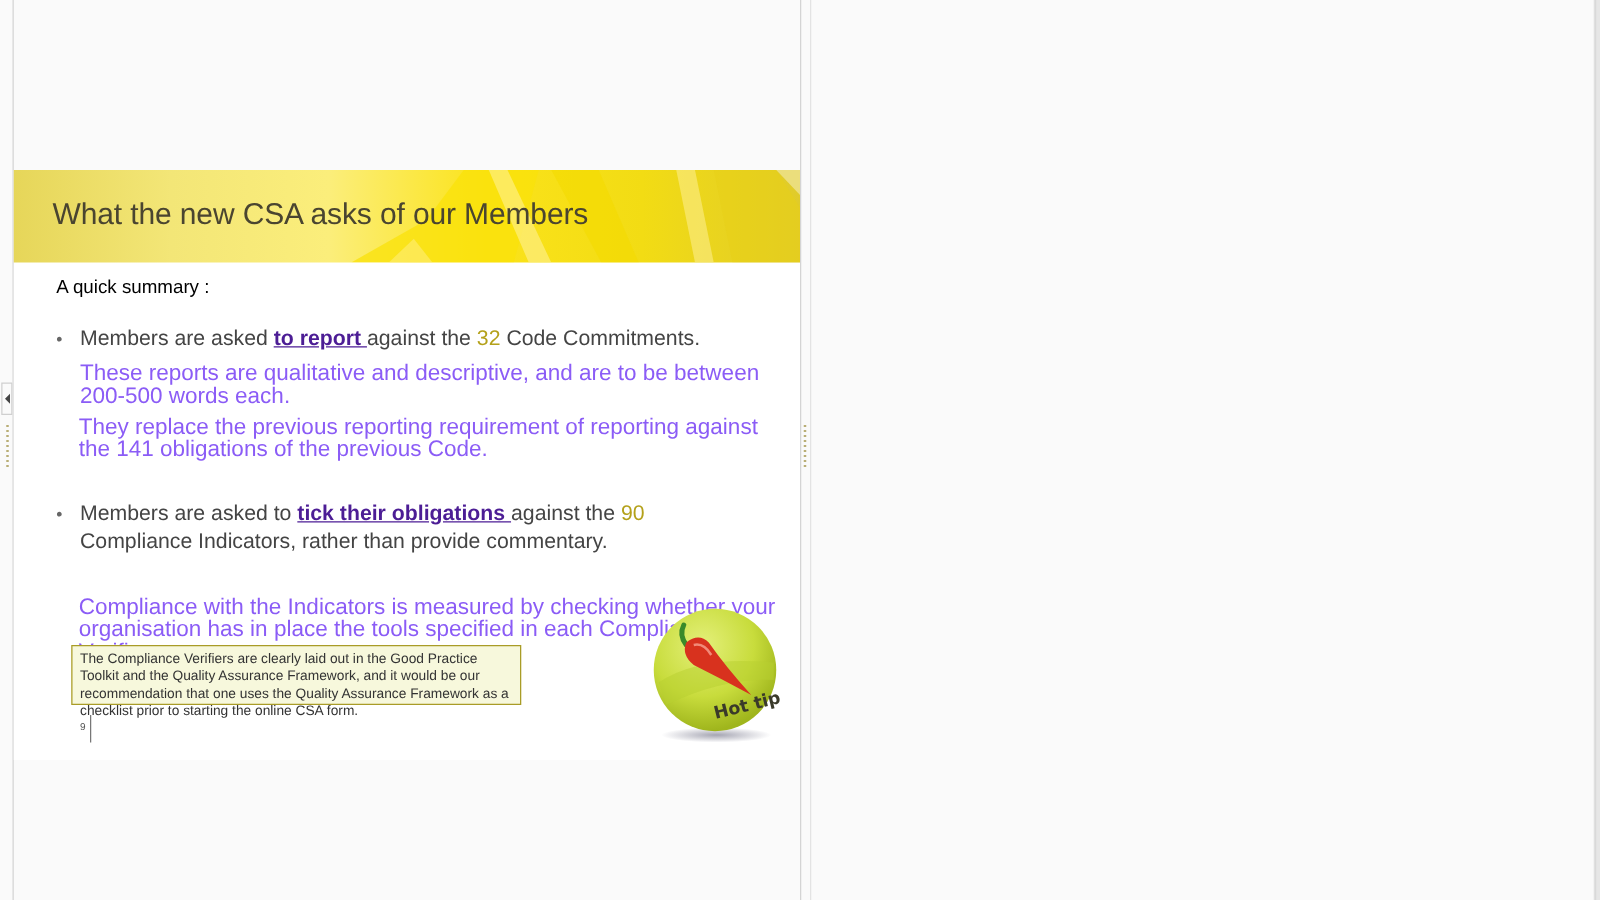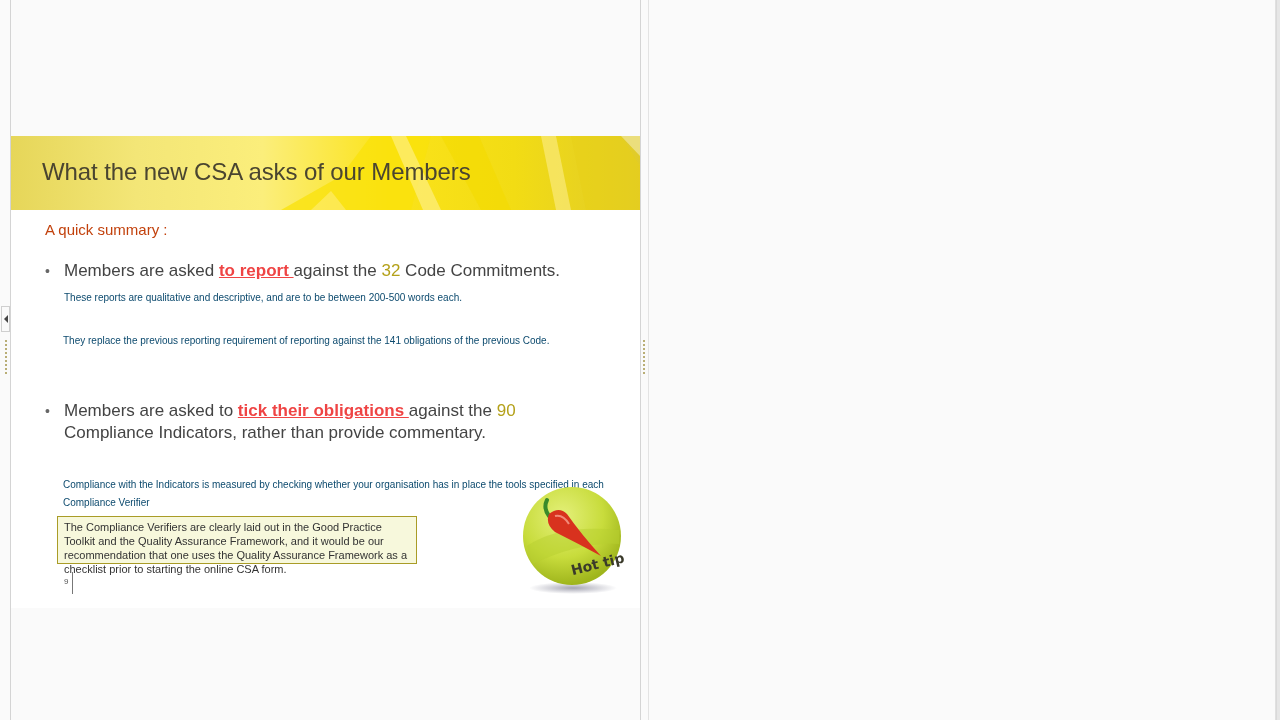--- a/index.html
+++ b/index.html
@@ -11,29 +11,29 @@
     .right-col { position: absolute; left: 648px; top: 0; width: 628px; height: 720px; background: #fafafa; border-left: 1px solid #e3e3e3; border-right: 1px solid #e0e0e0; }
     .right-edge { position: absolute; right: 0; top: 0; width: 4px; height: 720px; background: #e6e6e6; border-left: 1px solid #d9d9d9; }
 
     
     .slide { position: absolute; left: 11px; top: 136px; width: 629px; height: 472px; background: #ffffff; }
     .banner { position: absolute; left: 0; top: 0; width: 629px; height: 74px; overflow: hidden;
       background: linear-gradient(90deg, #e6d659 0%, #f3e677 20%, #fbee7b 40%, #fbe31a 60%, #f2dc14 80%, #e0cb2a 100%); }
     .banner svg { position: absolute; left: 0; top: 0; }
     .banner-title { position: absolute; left: 31px; top: 22px; font-size: 24px; color: #4a4530; letter-spacing: -0.1px; white-space: nowrap; }
 
-    .summary { position: absolute; left: 34px; top: 85px; font-size: 15px; color: #c2410c; }
+    .summary { position: absolute; left: 34px; top: 85px; font-size: 15px; color: #000000; }
 
     .bullet { position: absolute; left: 34px; font-size: 17px; color: #444; line-height: 22px; }
     .bullet .dot { position: absolute; left: 0; top: 0; font-size: 14px; color: #666; }
     .bullet .btext { position: absolute; left: 19px; top: 0; white-space: nowrap; }
-    .bullet .u { font-weight: bold; text-decoration: underline; color: #ef4444; }
+    .bullet .u { font-weight: bold; text-decoration: underline; color: #4c1d95; }
     .bullet .num { font-weight: normal; color: #b4a11a; text-align: center; }
 
-    .sub { position: absolute; left: 53px; font-size: 10px; color: #0c4a6e; line-height: 18px; width: 560px; }
+    .sub { position: absolute; left: 53px; font-size: 18px; color: #8b5cf6; line-height: 18px; width: 560px; }
 
     .tipbox { position: absolute; left: 46px; top: 380px; width: 360px; height: 48px; background: #f7f8dc; border: 1px solid #a99c27; padding: 3px 6px; font-size: 11px; line-height: 14px; color: #333; }
 
     .pagenum { position: absolute; left: 53px; top: 441px; font-size: 8px; color: #555; }
     .pagebar { position: absolute; left: 61px; top: 436px; width: 1px; height: 22px; background: #777; }
 
     .hottip { position: absolute; left: 508px; top: 348px; width: 106px; height: 112px; }
 
     
     .collapse-arrow { position: absolute; left: 1px; top: 306px; width: 9px; height: 26px; border: 1px solid #cfcfcf; background: #fafafa; }

